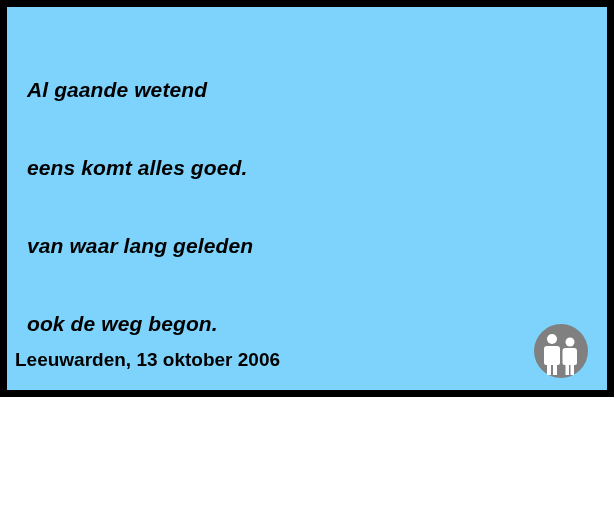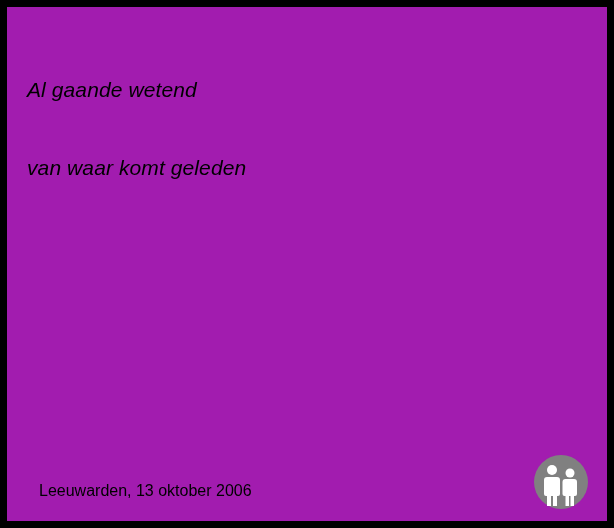--- a/index.html
+++ b/index.html
@@ -9,61 +9,64 @@
   }
   body {
     width: 614px;
     height: 528px;
     font-family: "Liberation Sans", sans-serif;
   }
   .card {
     position: relative;
     box-sizing: border-box;
     width: 614px;
-    height: 528px;
-    background: #a21caf;
+    height: 397px;
+    background: #7dd3fc;
     border: 7px solid #000000;
     padding: 18px 20px 10px 20px;
     overflow: hidden;
+    font-weight: bold;
   }
   .poem {
     font-style: italic;
     font-size: 21px;
     line-height: 26px;
     color: #000000;
     white-space: pre;
     letter-spacing: 0.1px;
   }
   .poem-line {
     display: block;
   }
   .footer {
     position: absolute;
-    left: 32px;
+    left: 8px;
     bottom: 18px;
-    font-size: 16px;
+    font-size: 19px;
     line-height: 24px;
     color: #000000;
   }
   .logo {
     position: absolute;
     right: 18px;
     bottom: 10px;
     width: 56px;
     height: 58px;
   }
 </style>
 </head>
 <body>
 
 <div class="card">
 
   <div class="poem">
     <span class="poem-line">Al gaande wetend</span>
-    <span class="poem-line">van waar komt geleden</span>
+    <span class="poem-line">eens komt alles goed.</span>
+    <span class="poem-line">van waar lang geleden</span>
+    <span class="poem-line">ook de weg begon.</span>
   </div>
 
   <div class="footer">Leeuwarden, 13 oktober 2006</div>
 
   <div class="logo">
     <svg viewBox="0 0 56 58" width="56" height="58" aria-hidden="true">
       <circle cx="28" cy="29" r="27" fill="#808080"></circle>
       <g fill="#ffffff">
         <circle cx="19" cy="17" r="5"></circle>
         <path d="M14 24 h10 a3 3 0 0 1 3 3 v14 a2 2 0 0 1 -2 2 h-1 v10 h-4 v-10 h-2 v10 h-4 v-10 h-1 a2 2 0 0 1 -2 -2 v-14 a3 3 0 0 1 3 -3 z"></path>

